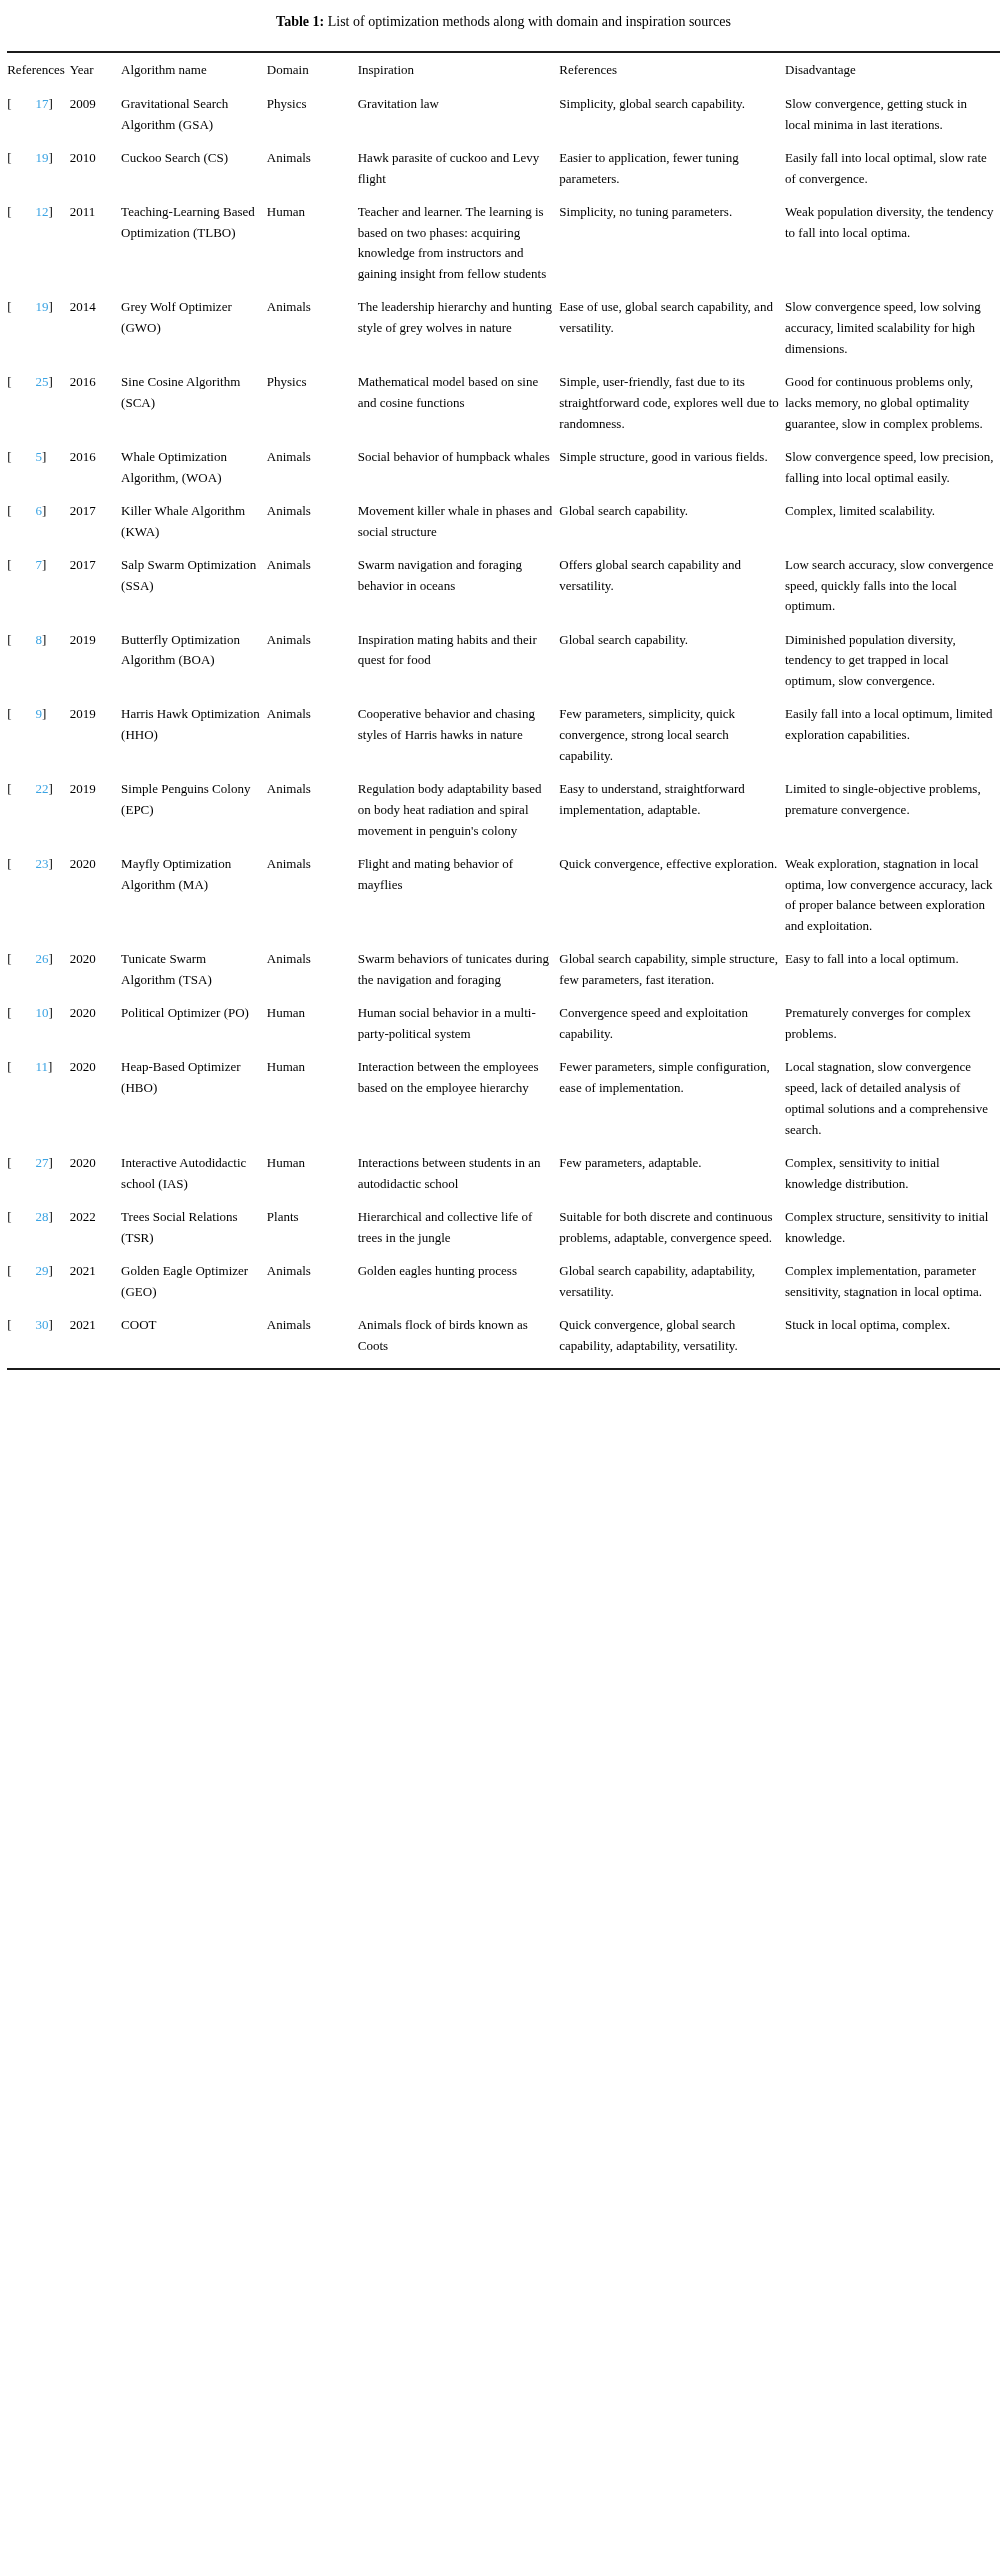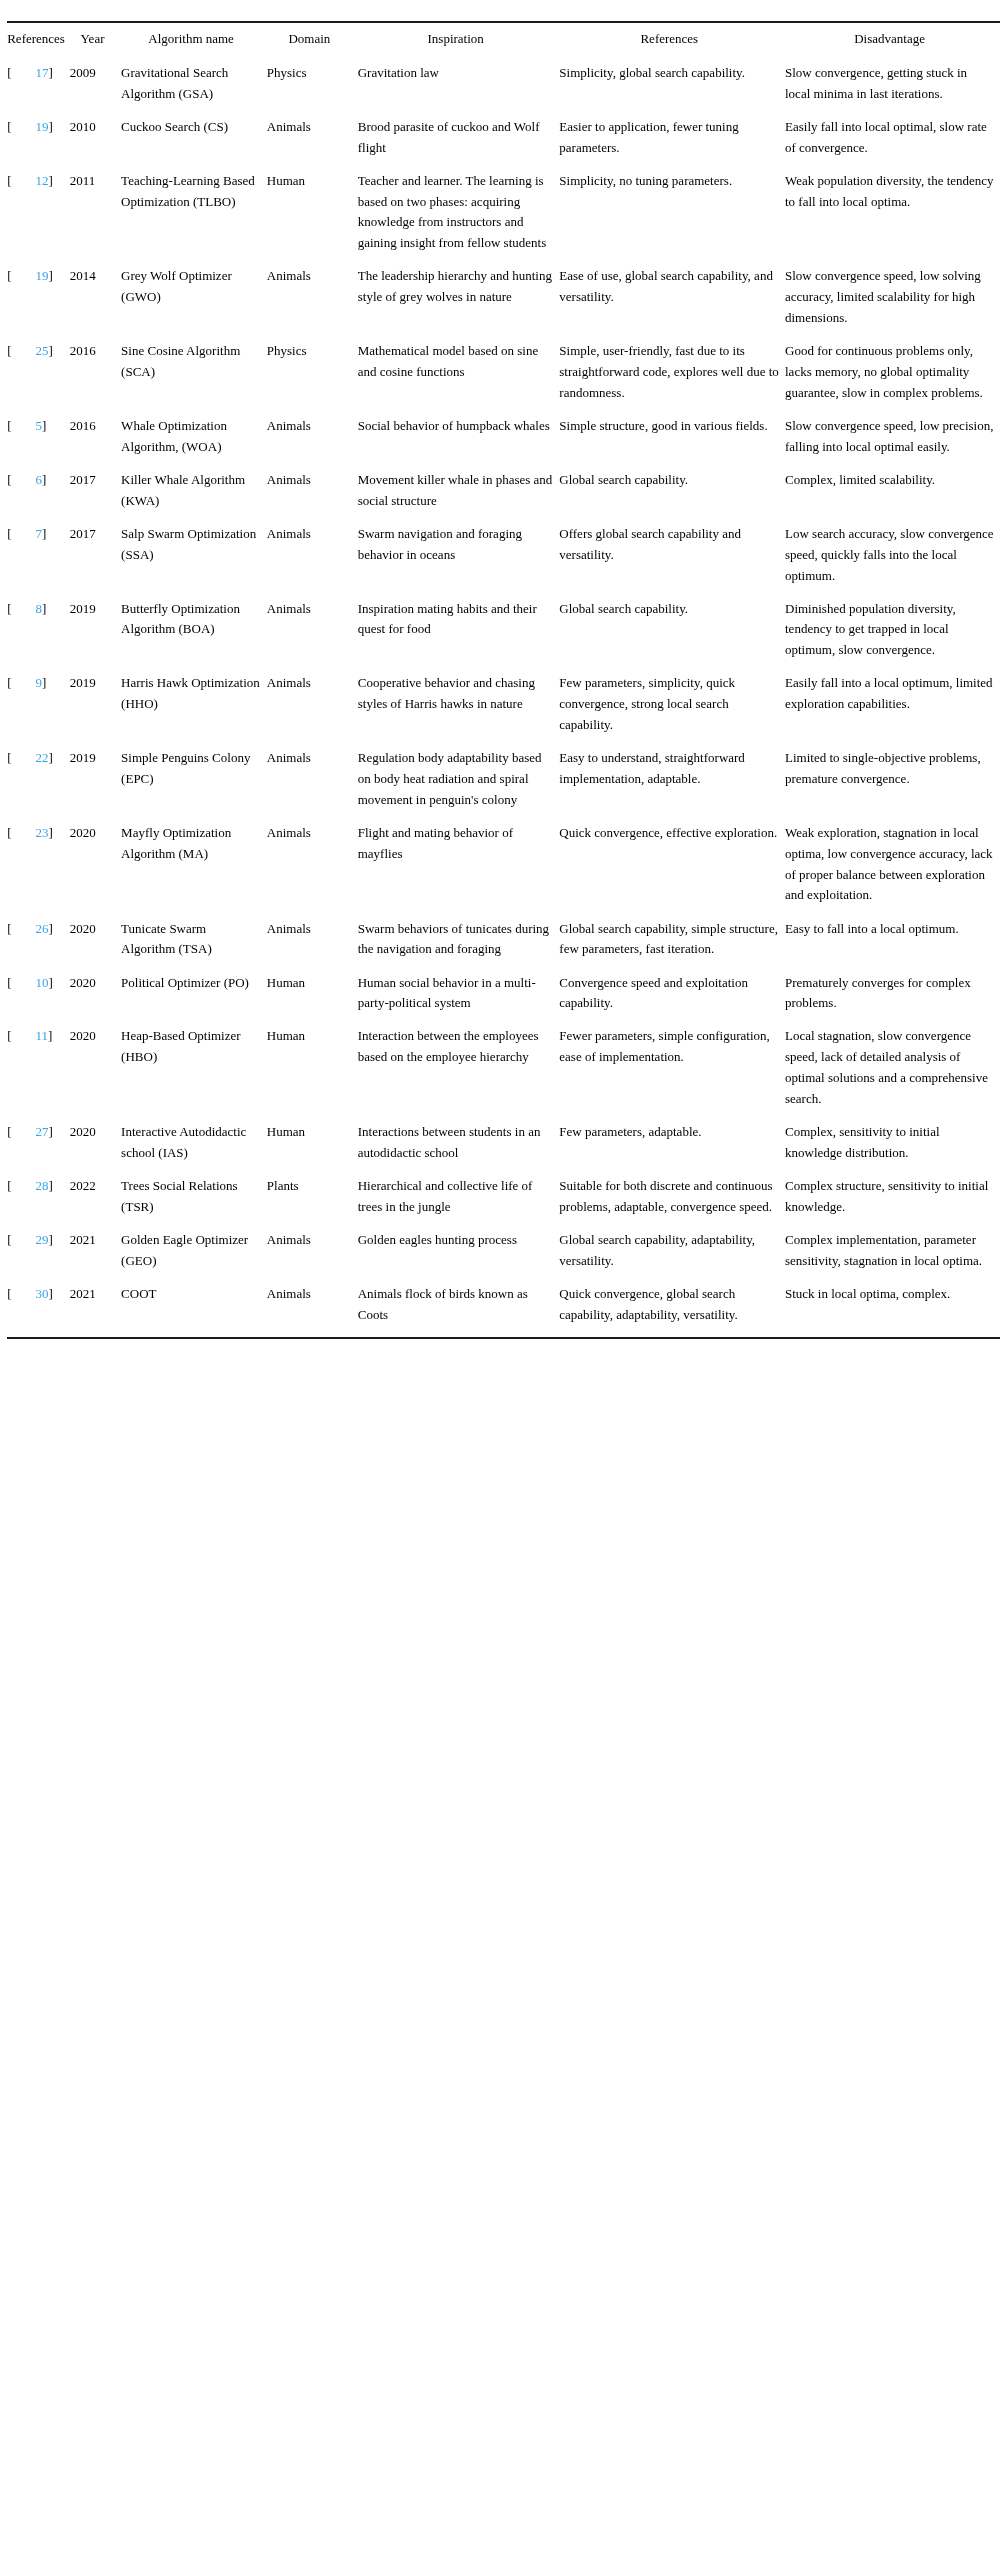--- a/index.html
+++ b/index.html
@@ -44,21 +44,21 @@
   }
   table.opt {
     width: 100%;
     border-collapse: collapse;
     font-size: 13px;
     line-height: 1.60;
     table-layout: fixed;
   }
   table.opt thead tr.head-row > th {
     font-weight: normal;
-    text-align: center;
+    text-align: left;
     vertical-align: top;
     padding: 6.7px 5.7px 6.7px 0;
   }
   
   .rule-top {
     height: 0;
     border-top: 1.5px solid #1b1b1b;
     border-bottom: 0.8px solid #1b1b1b;
     margin: 20.6px 0 0 0;
     padding: 0;
@@ -101,20 +101,24 @@
     text-decoration: none;
     margin-left: 24px;
   }
   .brk { color: #000000; }
 </style>
 </head>
 <body>
 
 <div class="page">
 
+  <div class="caption">
+    <span class="cap-label">Table 1:</span>
+    <span class="cap-text">List of optimization methods along with domain and inspiration sources</span>
+  </div>
 
   <div class="tbl-wrap">
     <div class="rule-top"></div>
     <table class="opt">
       <colgroup>
         <col class="c-ref">
           <col class="c-year">
           <col class="c-algo">
           <col class="c-dom">
         <col class="c-insp">
@@ -140,21 +144,21 @@
             <td>Physics</td>
             <td>Gravitation law</td>
             <td>Simplicity, global search capability.</td>
             <td>Slow convergence, getting stuck in local minima in last iterations.</td>
           </tr>
           <tr>
             <td class="ref"><span class="brk">[</span><a class="reflink">19</a><span class="brk">]</span></td>
             <td class="year">2010</td>
             <td>Cuckoo Search (CS)</td>
             <td>Animals</td>
-            <td>Brood parasite of cuckoo and Wolf flight</td>
+            <td>Hawk parasite of cuckoo and Levy flight</td>
             <td>Easier to application, fewer tuning parameters.</td>
             <td>Easily fall into local optimal, slow rate of convergence.</td>
           </tr>
           <tr>
             <td class="ref"><span class="brk">[</span><a class="reflink">12</a><span class="brk">]</span></td>
             <td class="year">2011</td>
             <td>Teaching-Learning Based Optimization (TLBO)</td>
             <td>Human</td>
             <td>Teacher and learner. The learning is based on two phases: acquiring knowledge from instructors and gaining insight from fellow students</td>
             <td>Simplicity, no tuning parameters.</td>

